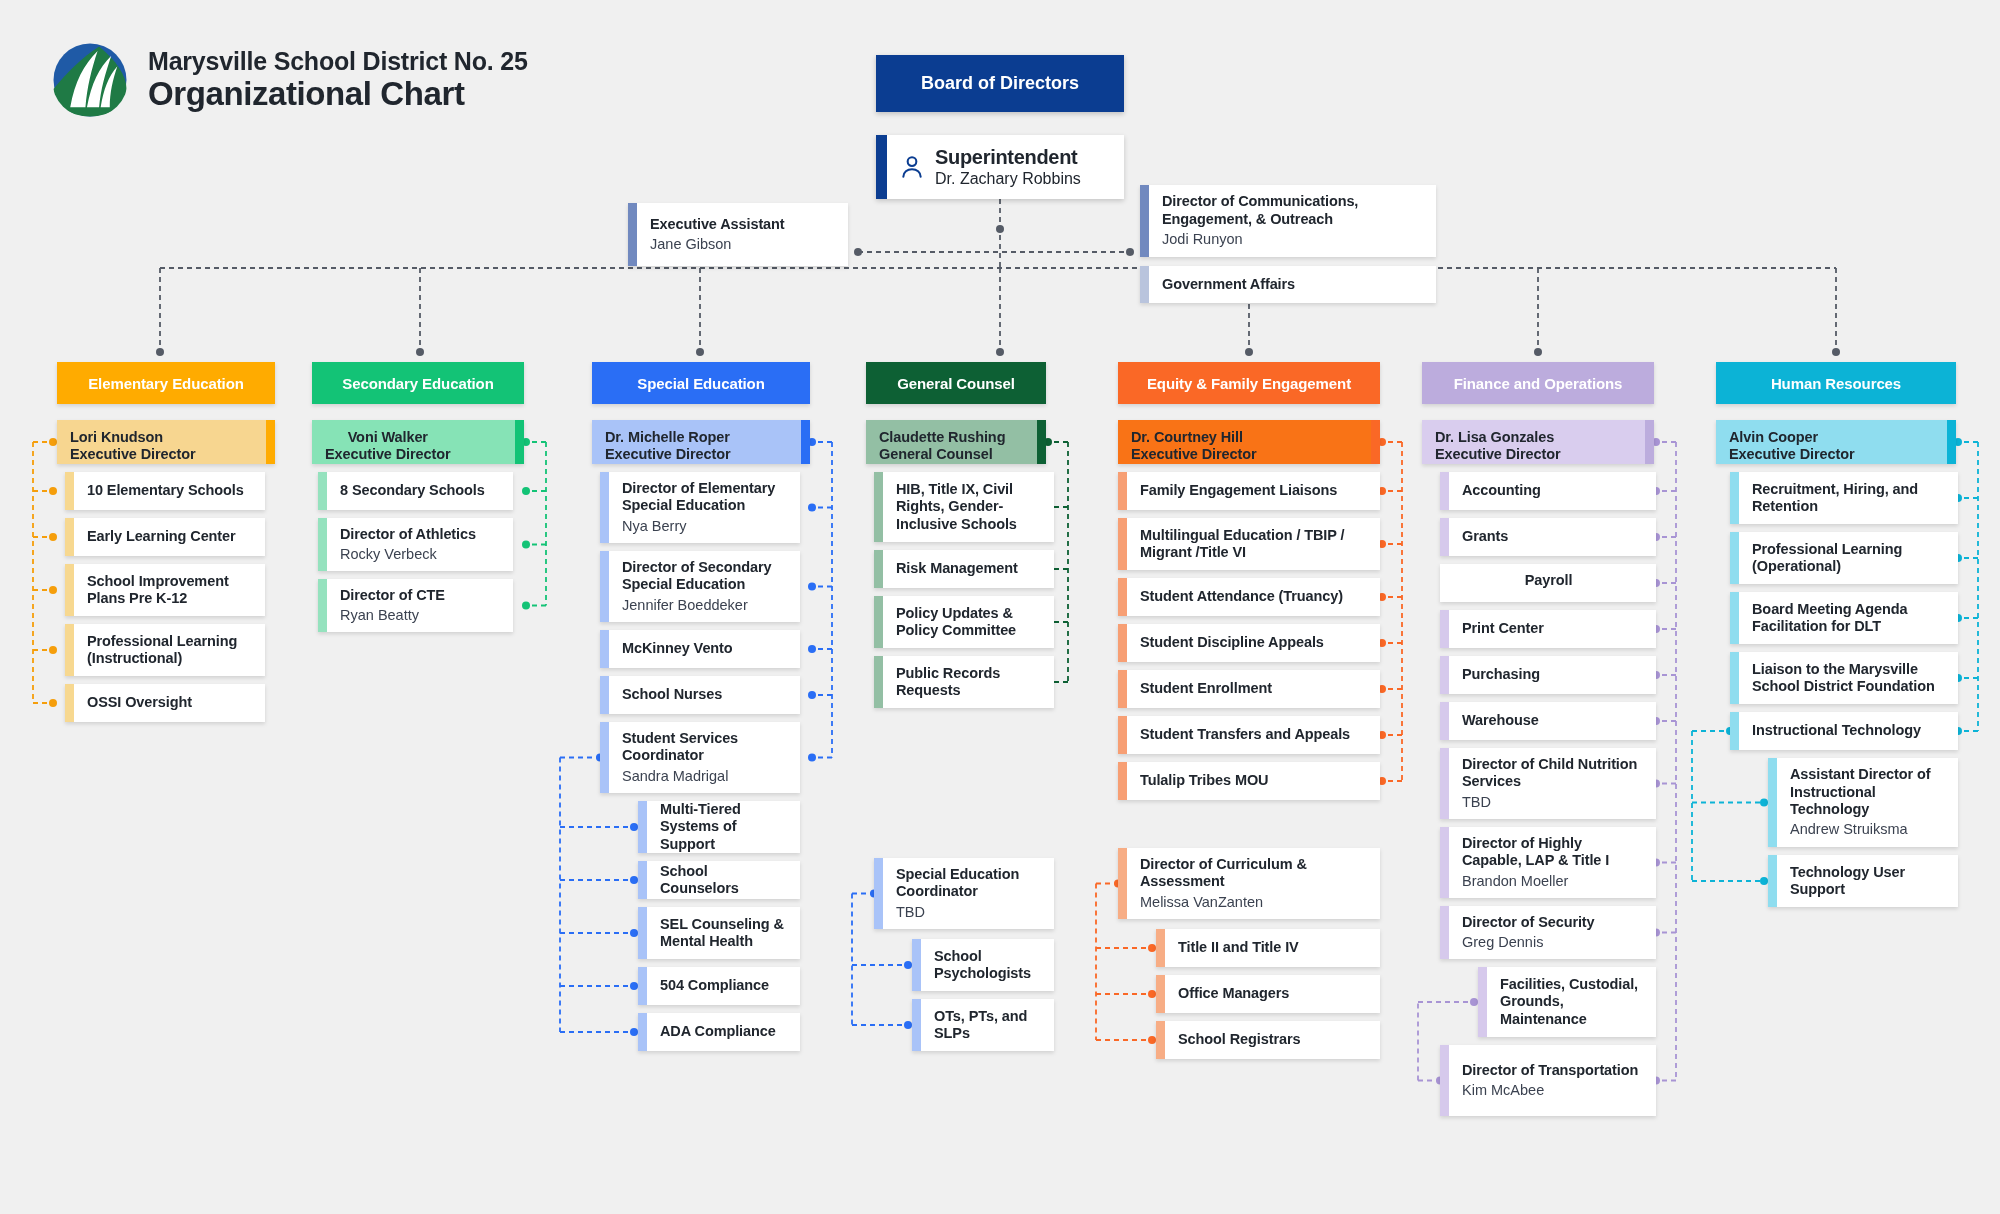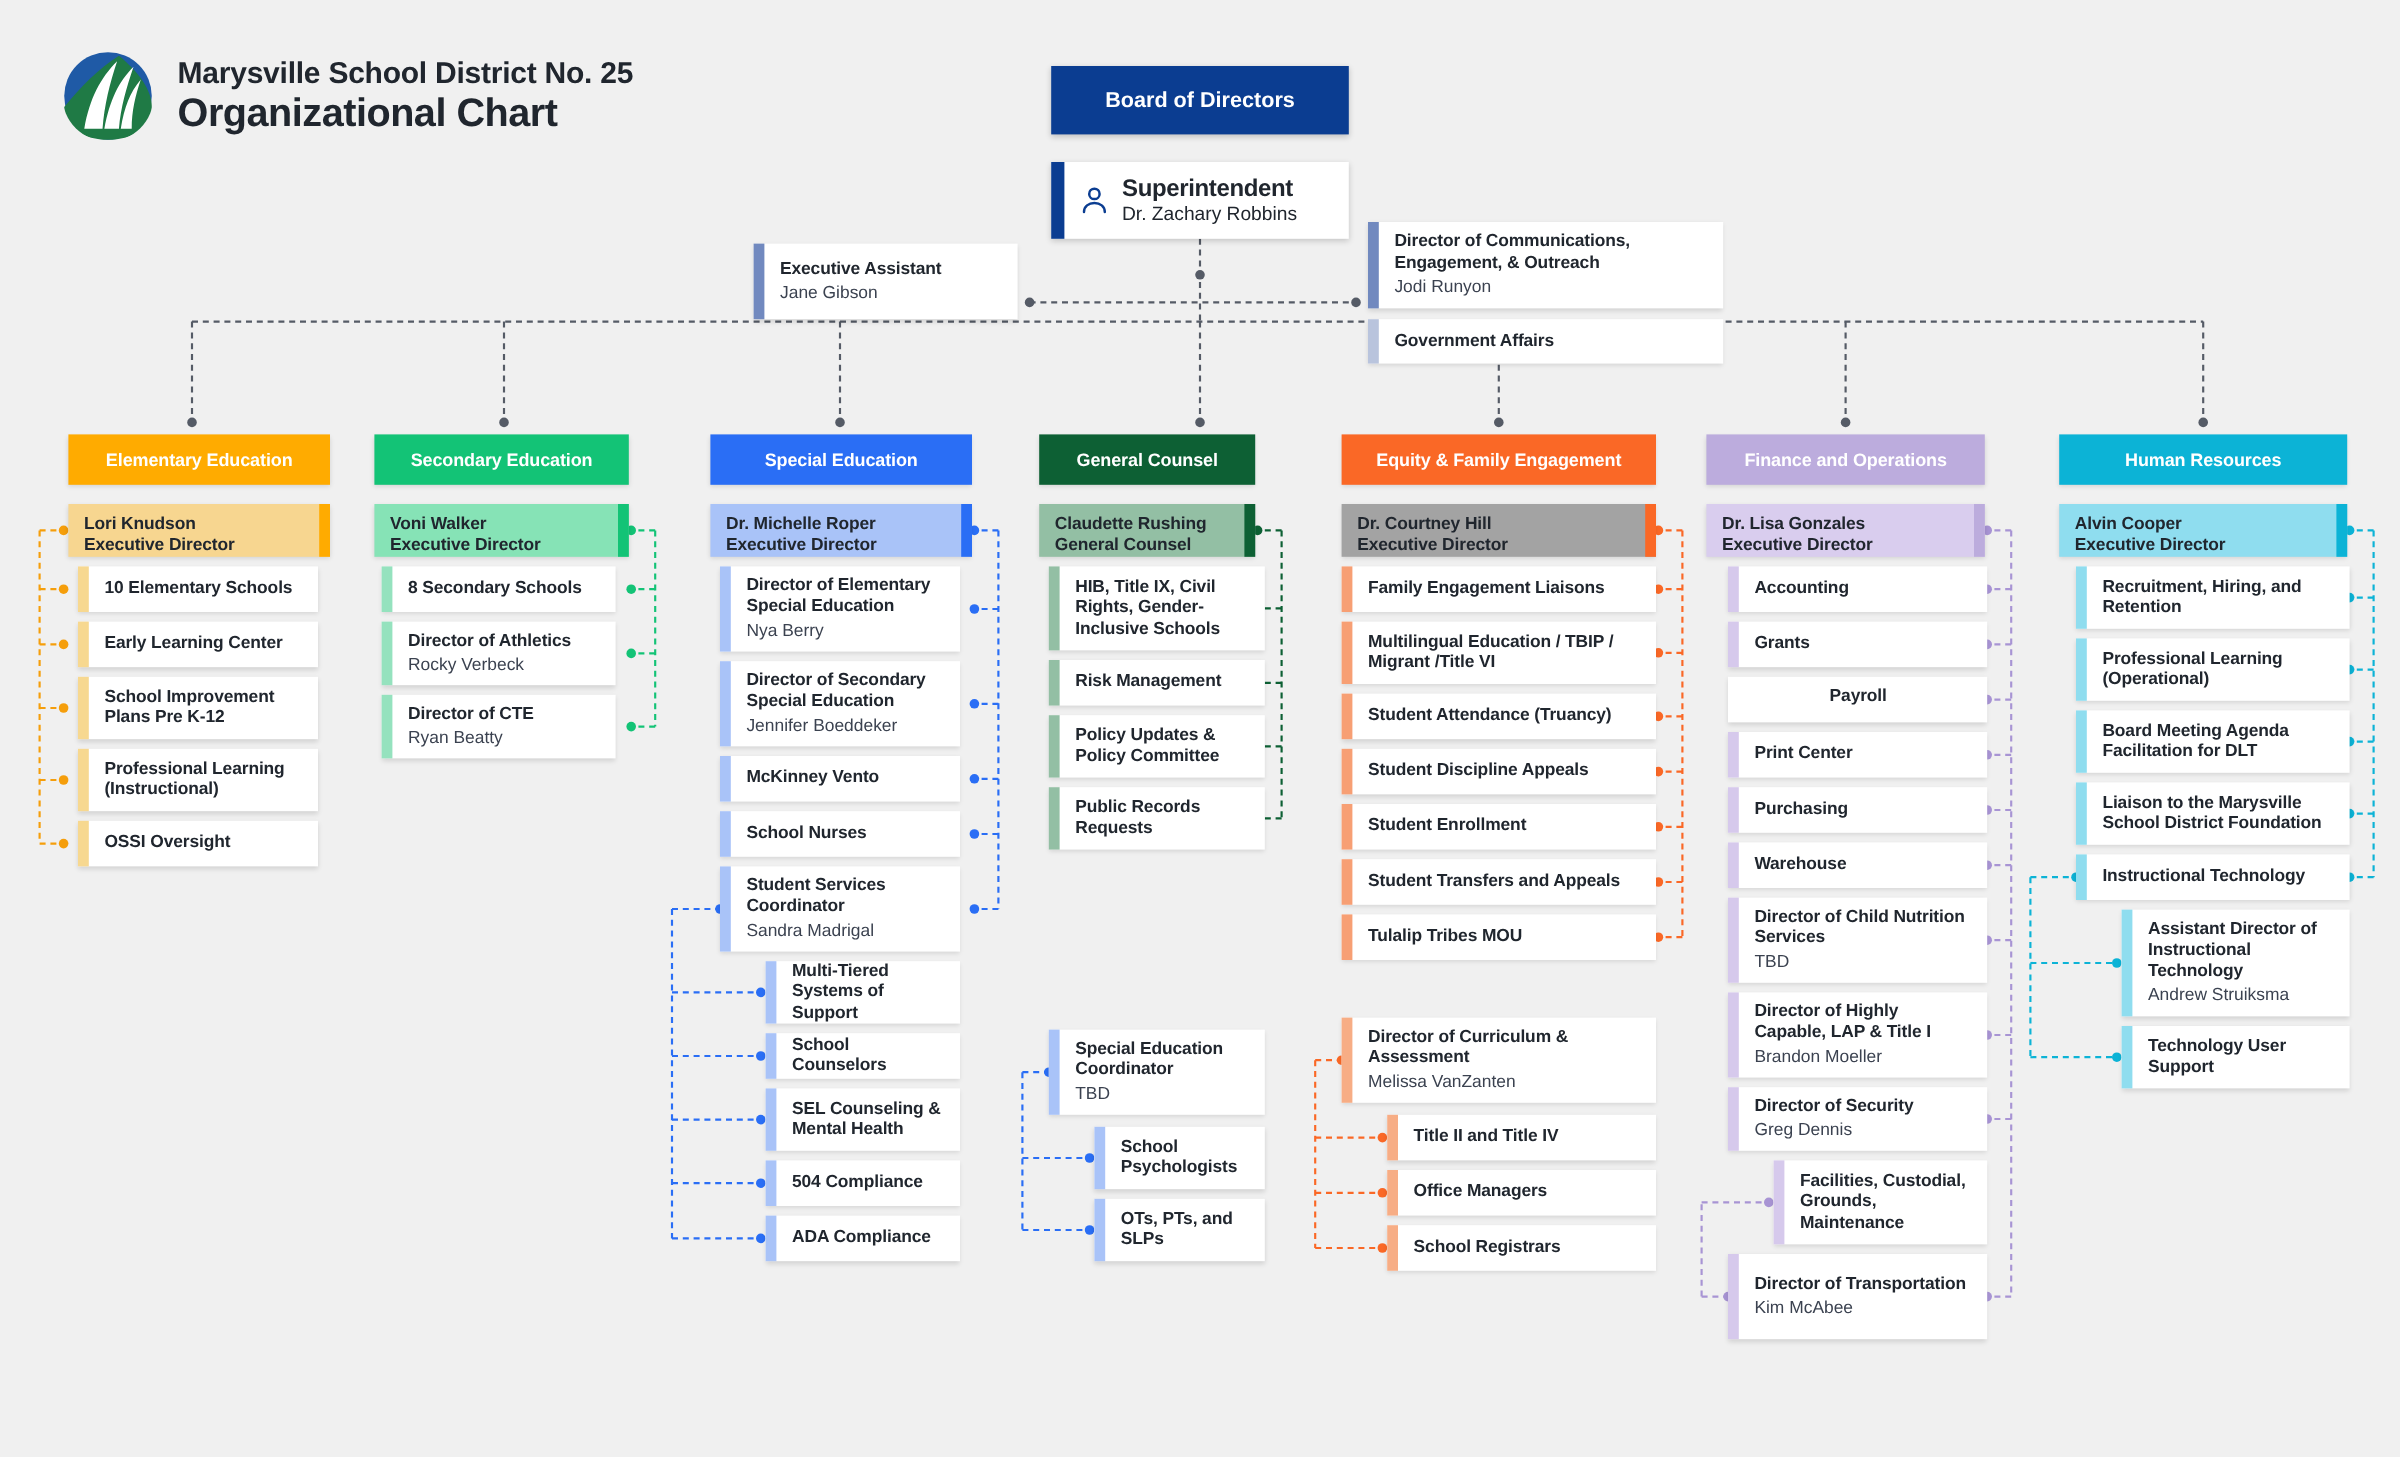--- a/index.html
+++ b/index.html
@@ -323,21 +323,21 @@
       </div>
       <div class="box abs" style="left: 65px; top: 684px; width: 200px; height: 38px;">
         <div class="accent" style="background: rgb(247, 216, 144);"></div>
         <div class="body">
           <div class="ttl">OSSI Oversight</div>
         </div>
       </div>
       <div class="colhead abs" style="left: 312px; top: 362px; width: 212px; background: rgb(19, 195, 118);">
         <span>Secondary Education</span>
       </div>
-      <div class="execbox abs" style="left: 312px; top: 420px; width: 212px; background: rgb(134, 227, 182); height: 44px;">
+      <div class="execbox abs" style="left: 312px; top: 420px; width: 212px; background: rgb(134, 227, 182); height: 44px; text-align: center;">
         <div class="body">
           <div class="ttl">Voni Walker</div>
           <div class="ttl">Executive Director</div>
         </div>
         <div class="rightaccent" style="background: rgb(19, 195, 118);"></div>
       </div>
       <div class="box abs" style="left: 318px; top: 472px; width: 195px; height: 38px;">
         <div class="accent" style="background: rgb(149, 226, 190);"></div>
         <div class="body">
           <div class="ttl">8 Secondary Schools</div>
@@ -479,21 +479,21 @@
       </div>
       <div class="box abs" style="left: 912px; top: 999px; width: 142px; height: 52px;">
         <div class="accent" style="background: rgb(169, 195, 248);"></div>
         <div class="body">
           <div class="ttl">OTs, PTs, and SLPs</div>
         </div>
       </div>
       <div class="colhead abs" style="left: 1118px; top: 362px; width: 262px; background: rgb(250, 104, 38);">
         <span>Equity &amp; Family Engagement</span>
       </div>
-      <div class="execbox abs" style="left: 1118px; top: 420px; width: 262px; background: #a3a3a3; height: 44px;">
+      <div class="execbox abs" style="left: 1118px; top: 420px; width: 262px; background: #f97316; height: 44px;">
         <div class="body">
           <div class="ttl">Dr. Courtney Hill</div>
           <div class="ttl">Executive Director</div>
         </div>
         <div class="rightaccent" style="background: rgb(250, 104, 38);"></div>
       </div>
       <div class="box abs" style="left: 1118px; top: 472px; width: 262px; height: 38px;">
         <div class="accent" style="background: rgb(247, 159, 116);"></div>
         <div class="body">
           <div class="ttl">Family Engagement Liaisons</div>

